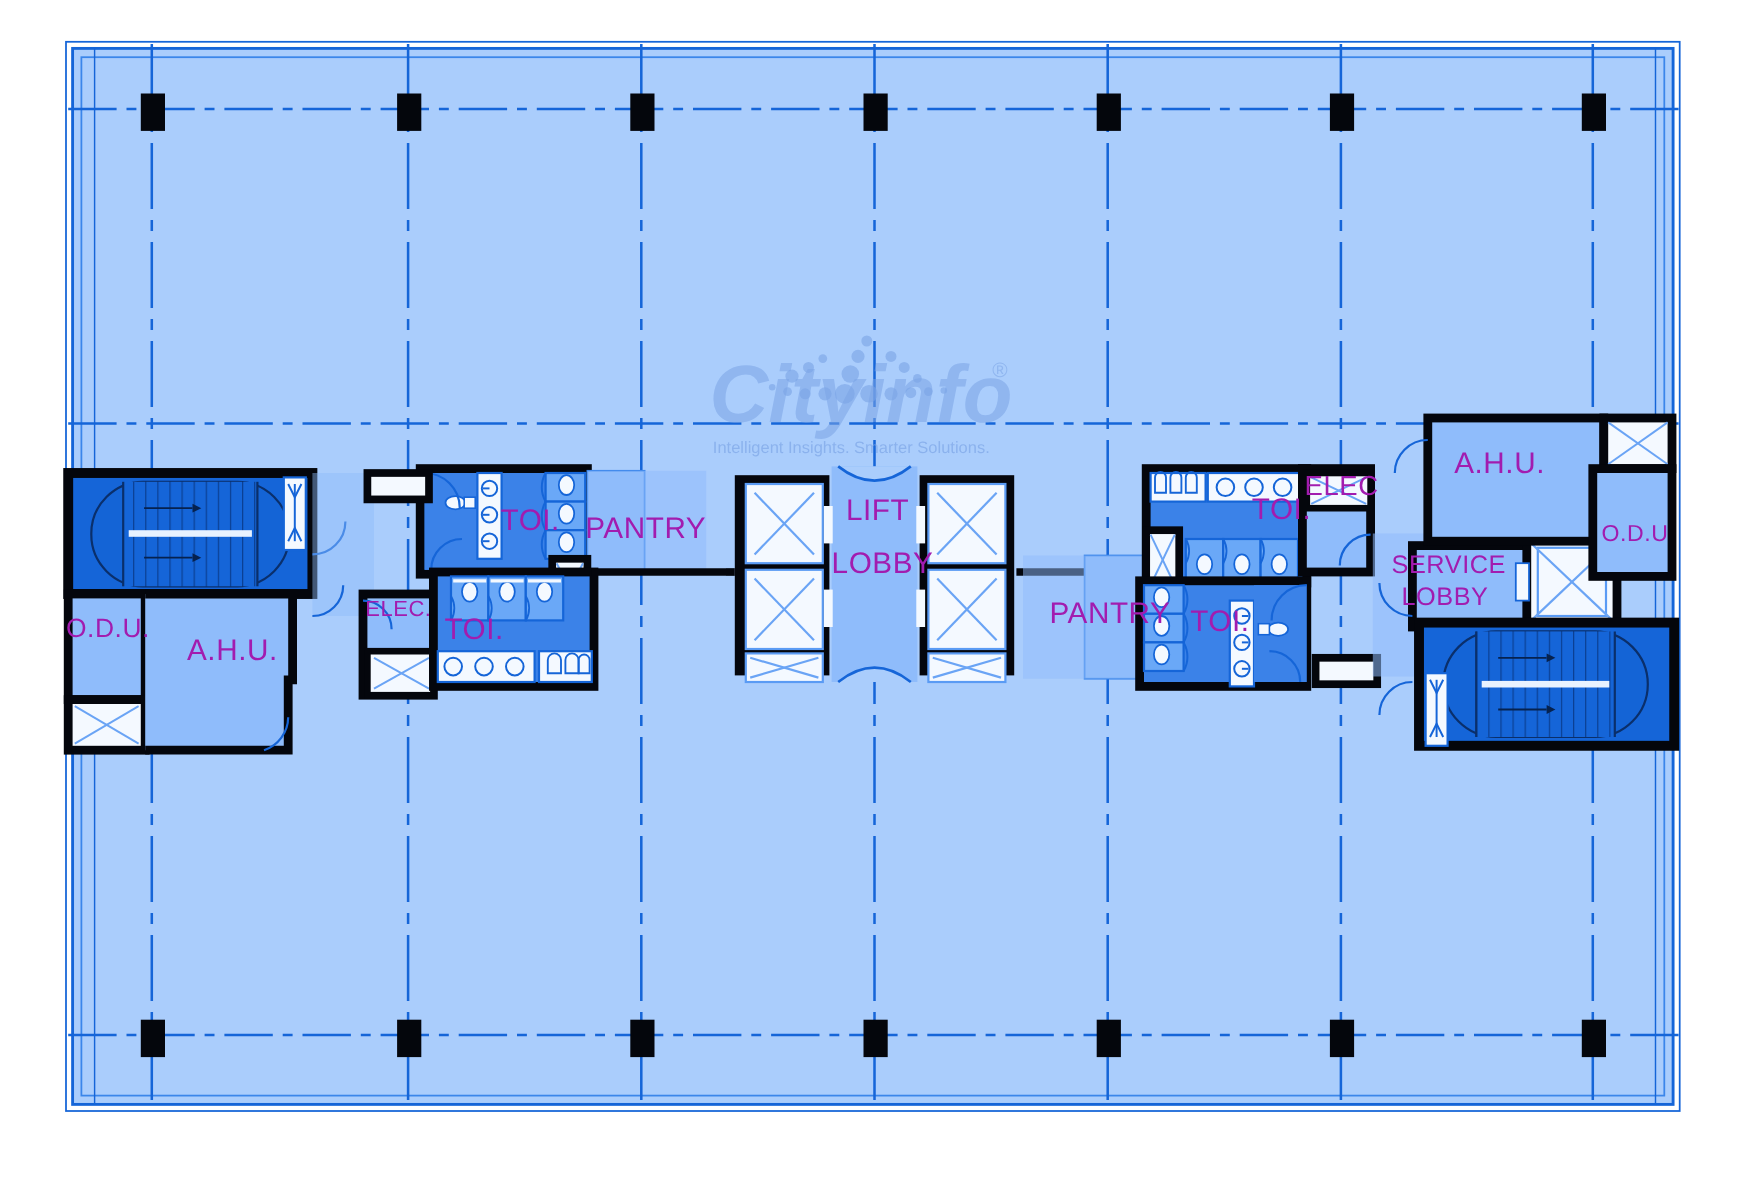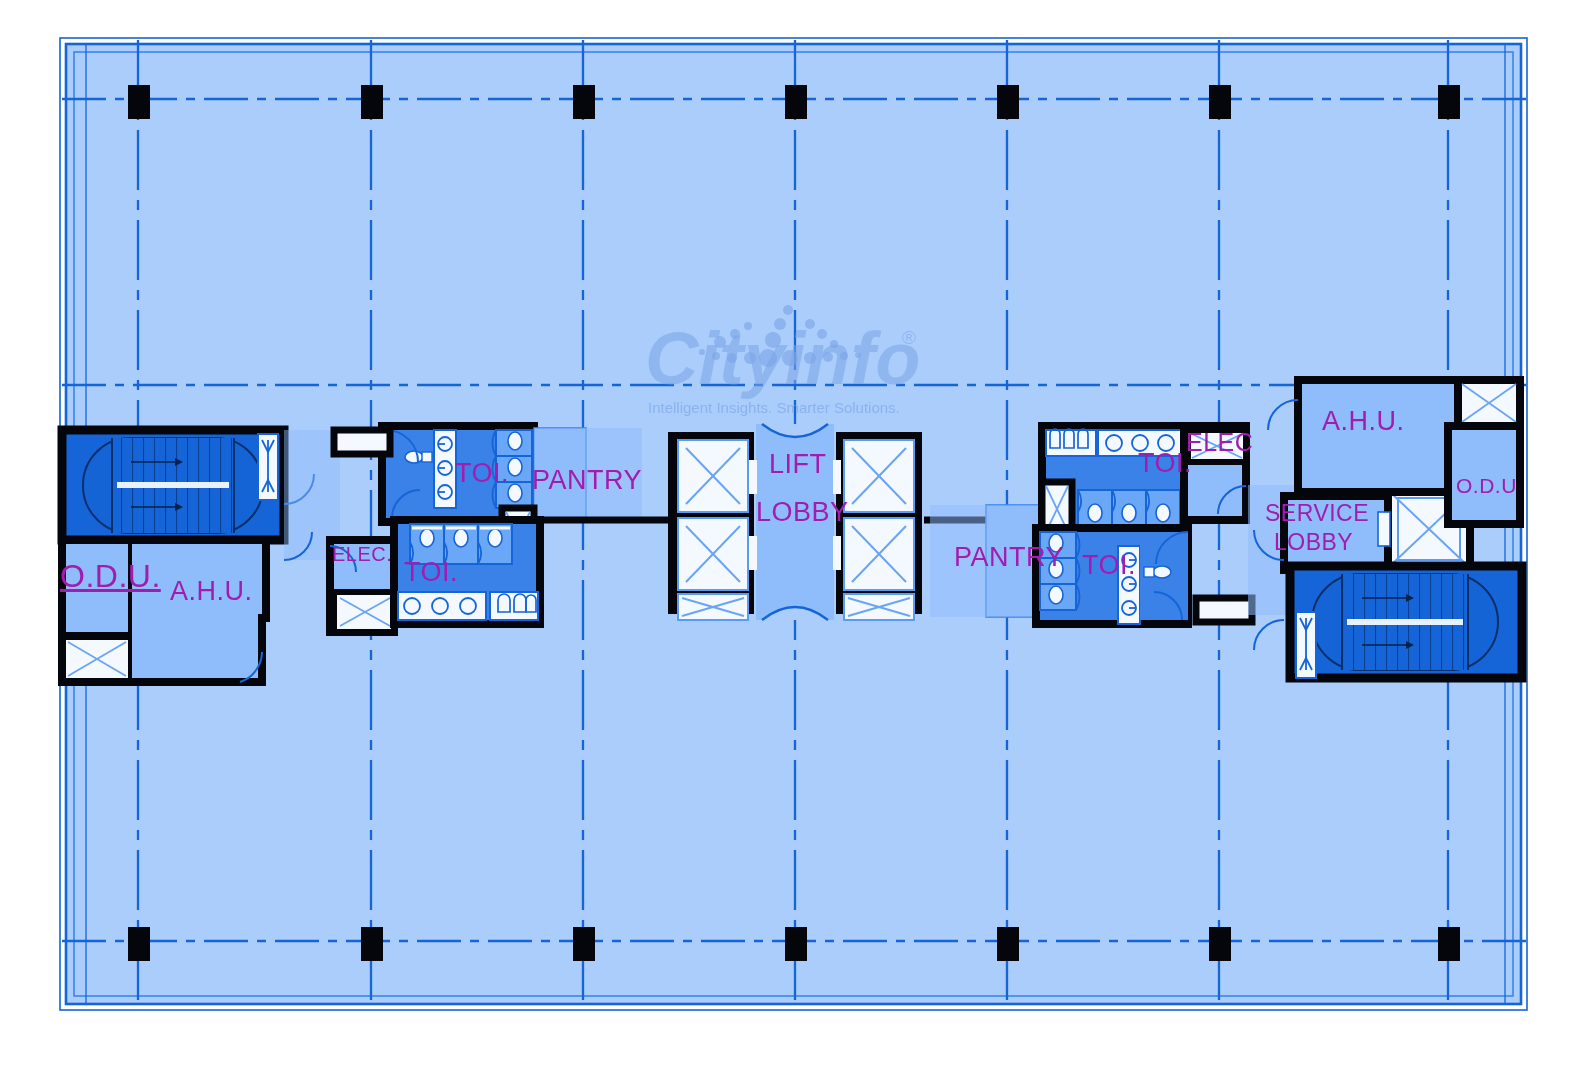--- a/index.html
+++ b/index.html
@@ -397,21 +397,21 @@
         <circle cx="218" cy="55" r="3"></circle>
       </g>
     </svg>
   </div>
   <div class="wm wm-main" style="left:645px;top:316px;">
     <span>City</span><span>info</span>
   </div>
   <div class="wm wm-reg" style="left:902px;top:327px;">®</div>
   <div class="wm wm-sub" style="left:648px;top:399px;">Intelligent Insights. Smarter Solutions.</div>
 
-  <div class="lbl" style="left:60px;top:558px;font-size:32px;text-decoration:underline;">O.D.U.</div>
+  <div class="lbl" style="left:60px;top:558px;font-size:24px;">O.D.U.</div>
 
   <div class="lbl" style="left:170px;top:576px;font-size:27px;">A.H.U.</div>
 
   <div class="lbl" style="left:332px;top:543px;font-size:20px;">ELEC.</div>
 
   <div class="lbl" style="left:455px;top:458px;font-size:27px;">TOI.</div>
 
   <div class="lbl" style="left:404px;top:557px;font-size:27px;">TOI.</div>
 
   <div class="lbl" style="left:532px;top:465px;font-size:27px;">PANTRY</div>

